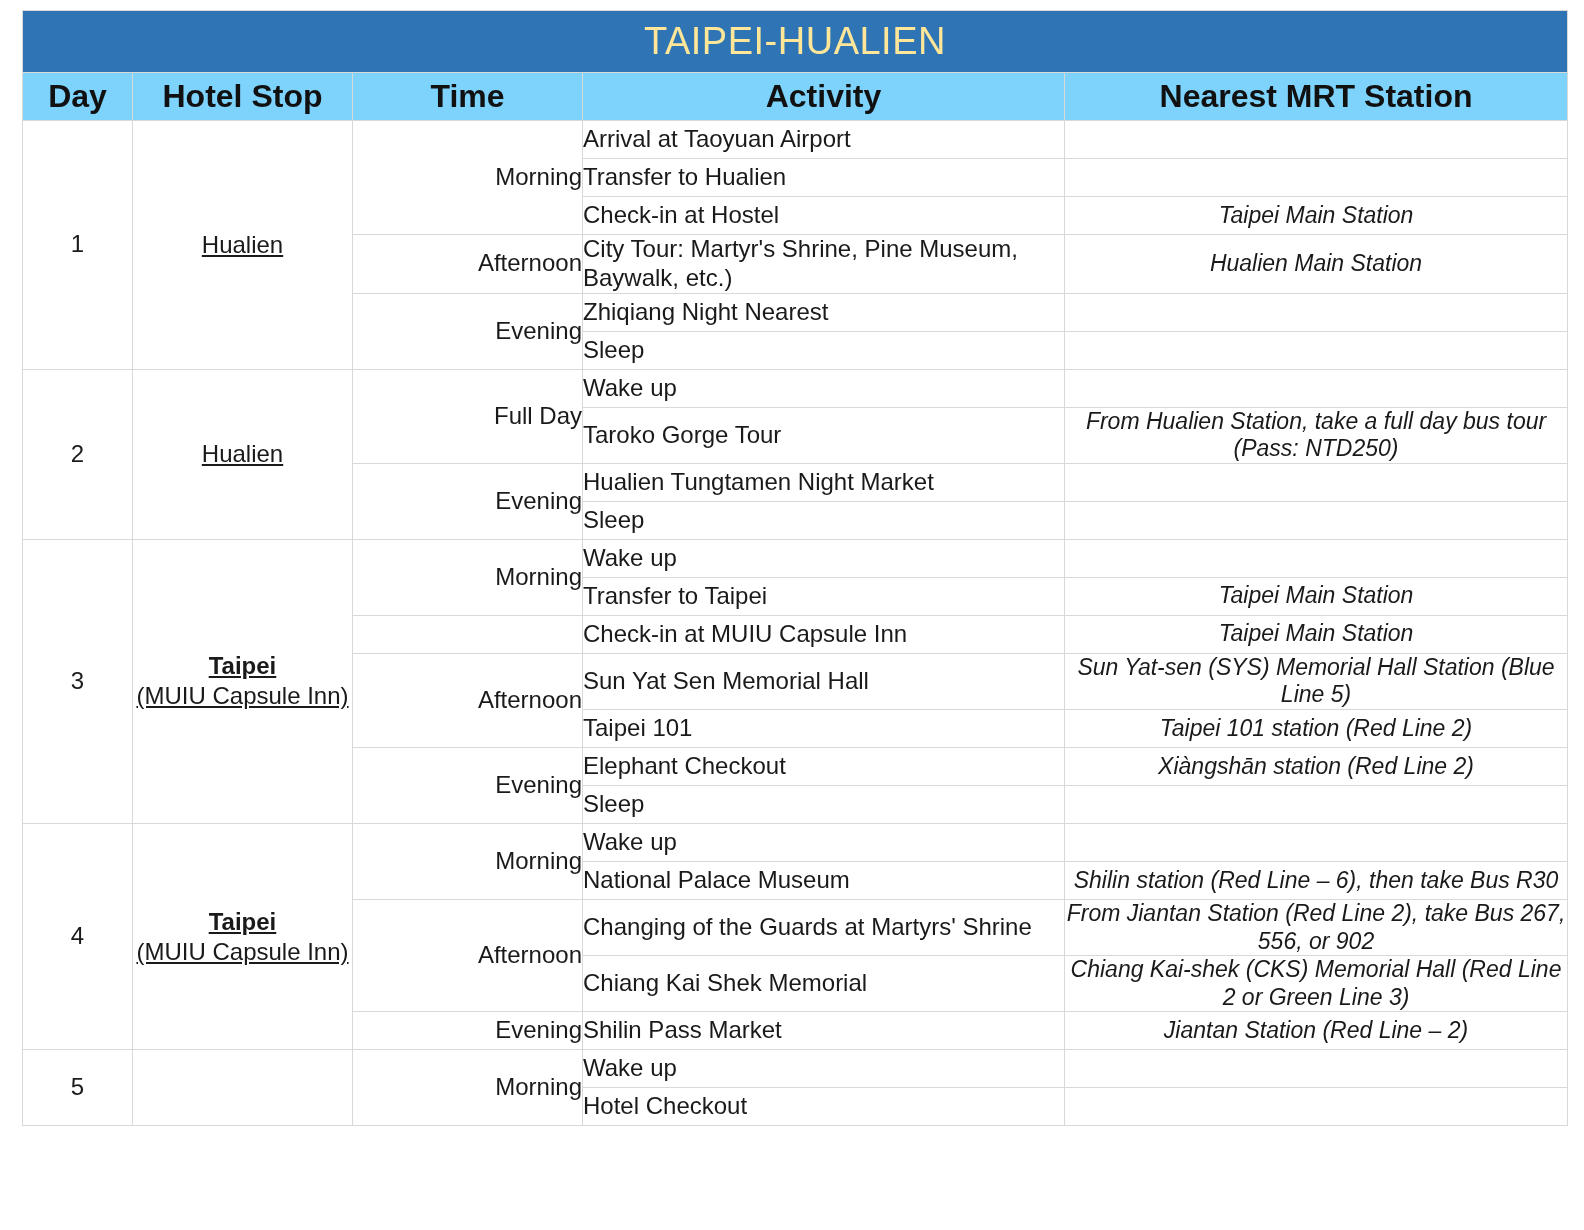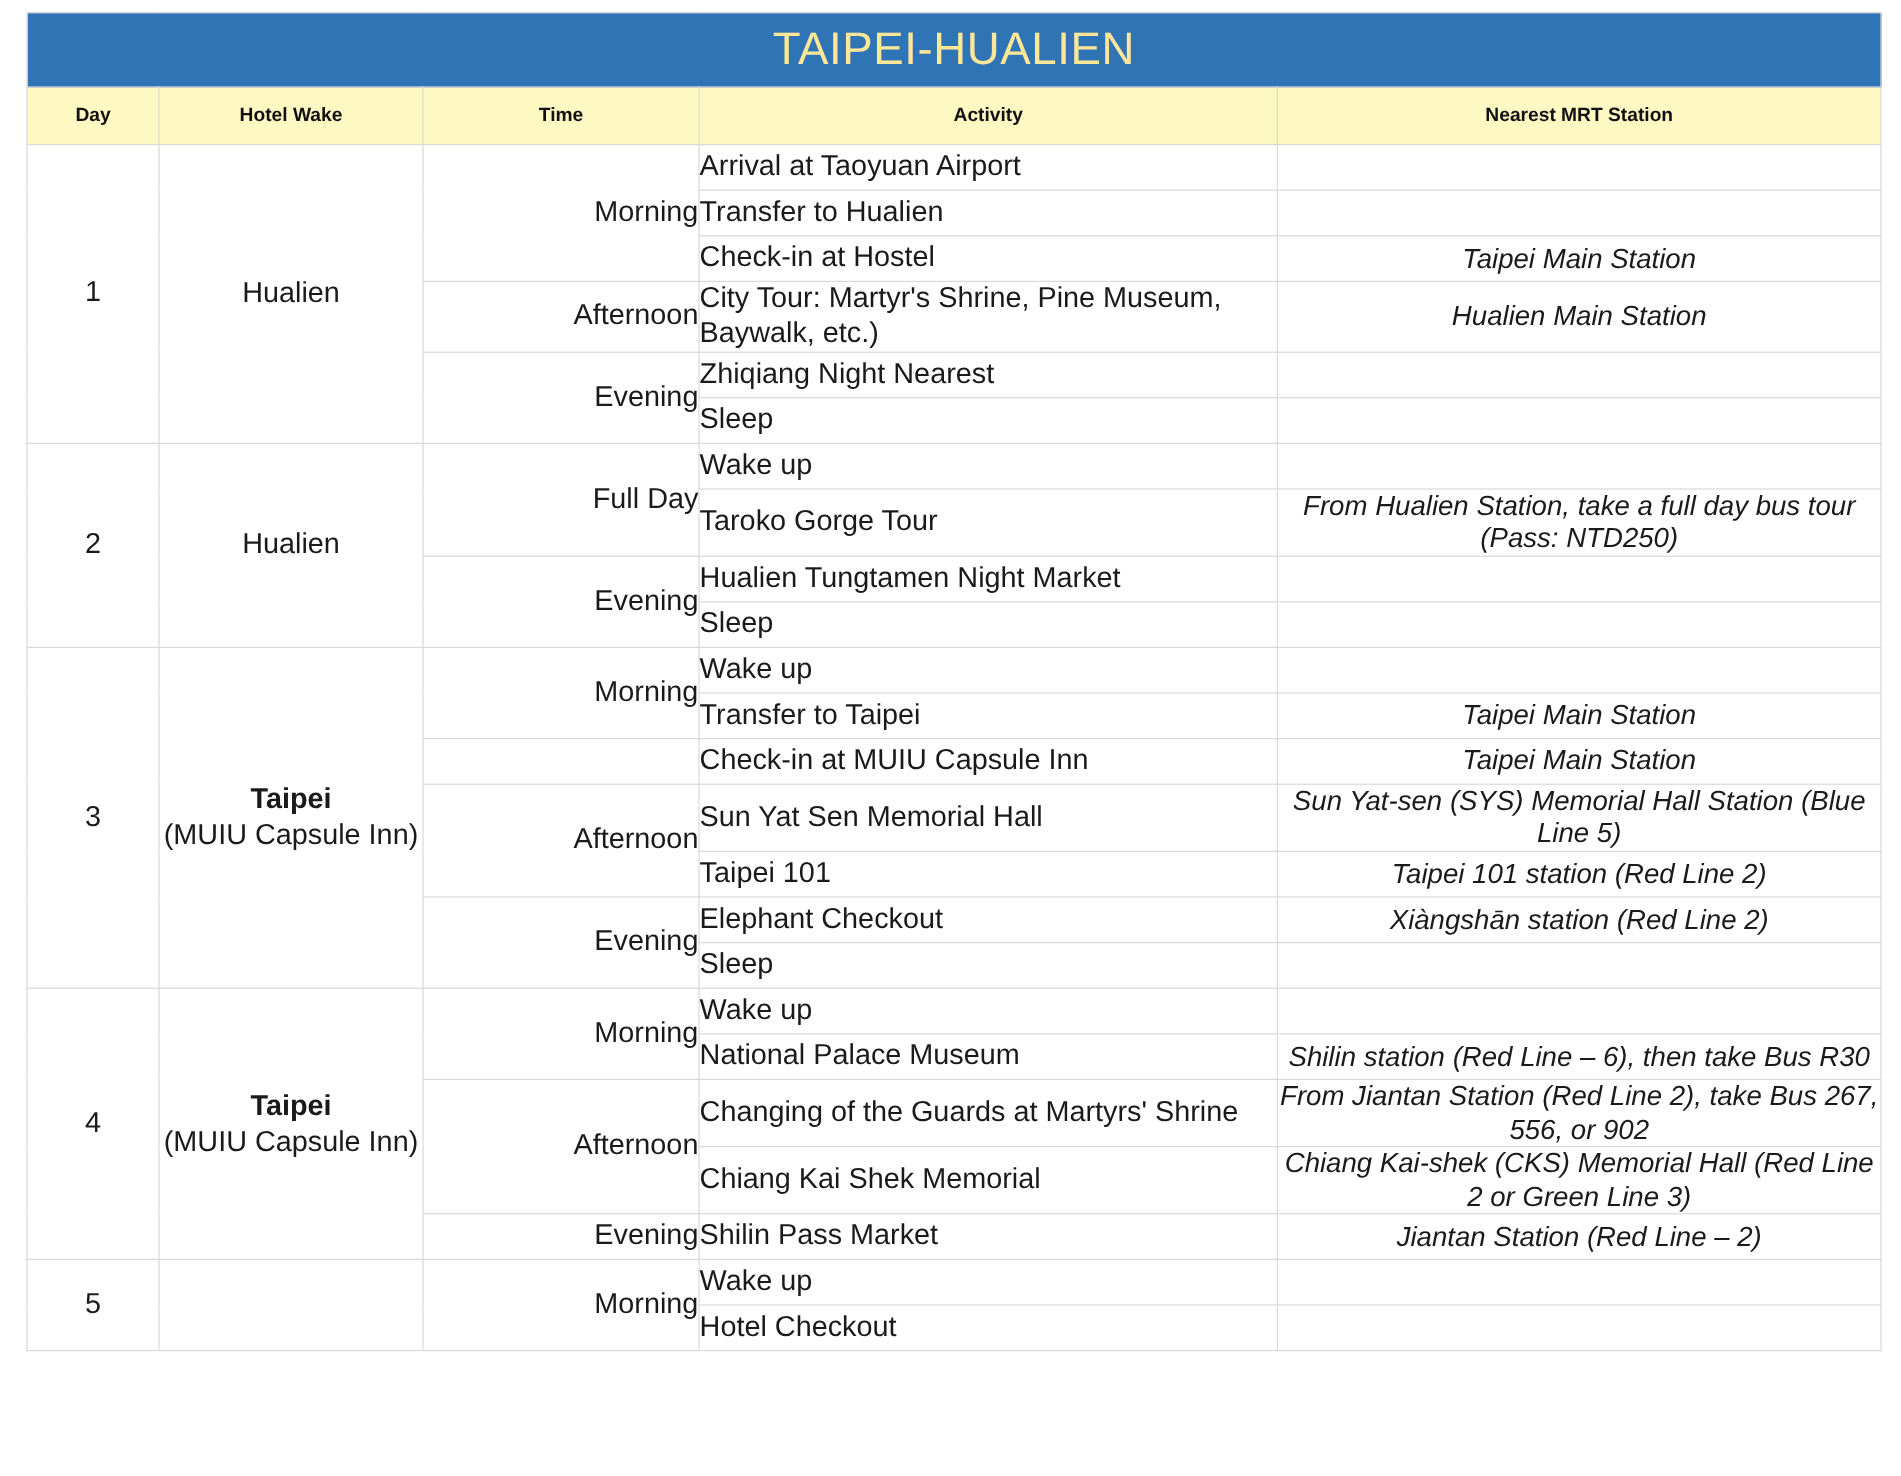--- a/index.html
+++ b/index.html
@@ -31,23 +31,23 @@
     background: #2f75b5;
     color: #ffe699;
     font-size: 38px;
     text-align: center;
     height: 62px;
     letter-spacing: 0.5px;
     font-weight: normal;
     border: 1px solid #2f75b5;
   }
   .hdr {
-    background: #fef9c3;
+    background: #7dd3fc;
     color: #111111;
-    font-size: 16px;
+    font-size: 32px;
     font-weight: bold;
     text-align: center;
     height: 48px;
     border: 1px solid #e8c65b;
   }
   .cell {
     font-size: 24px;
     color: #1a1a1a;
     text-align: left;
     padding: 4px 10px 4px 12px;
@@ -57,20 +57,21 @@
   .c-day {
     text-align: center;
     font-size: 24px;
     vertical-align: middle;
   }
   .c-hotel {
     text-align: center;
     font-size: 24px;
     vertical-align: middle;
     line-height: 1.25;
+    text-decoration: underline;
   }
   .c-hotel b { font-weight: bold; }
   .c-time {
     text-align: right;
     font-size: 24px;
     vertical-align: middle;
   }
   .c-mrt {
     text-align: center;
     font-size: 23px;
@@ -97,21 +98,21 @@
         <col class="col-time">
         <col class="col-act">
         <col class="col-mrt">
     </colgroup>
     <thead>
       <tr>
         <th class="title-bar" colspan="5">TAIPEI-HUALIEN</th>
       </tr>
       <tr>
         <th class="hdr">Day</th>
-        <th class="hdr">Hotel Wake</th>
+        <th class="hdr">Hotel Stop</th>
         <th class="hdr">Time</th>
         <th class="hdr">Activity</th>
         <th class="hdr">Nearest MRT Station</th>
       </tr>
     </thead>
     <tbody id="tbody">
         <tr class="row-h">
           <td class="cell c-day" rowspan="6">1</td>
           <td class="cell c-hotel" rowspan="6">Hualien</td>
           <td class="cell c-time" rowspan="3">Morning</td>

